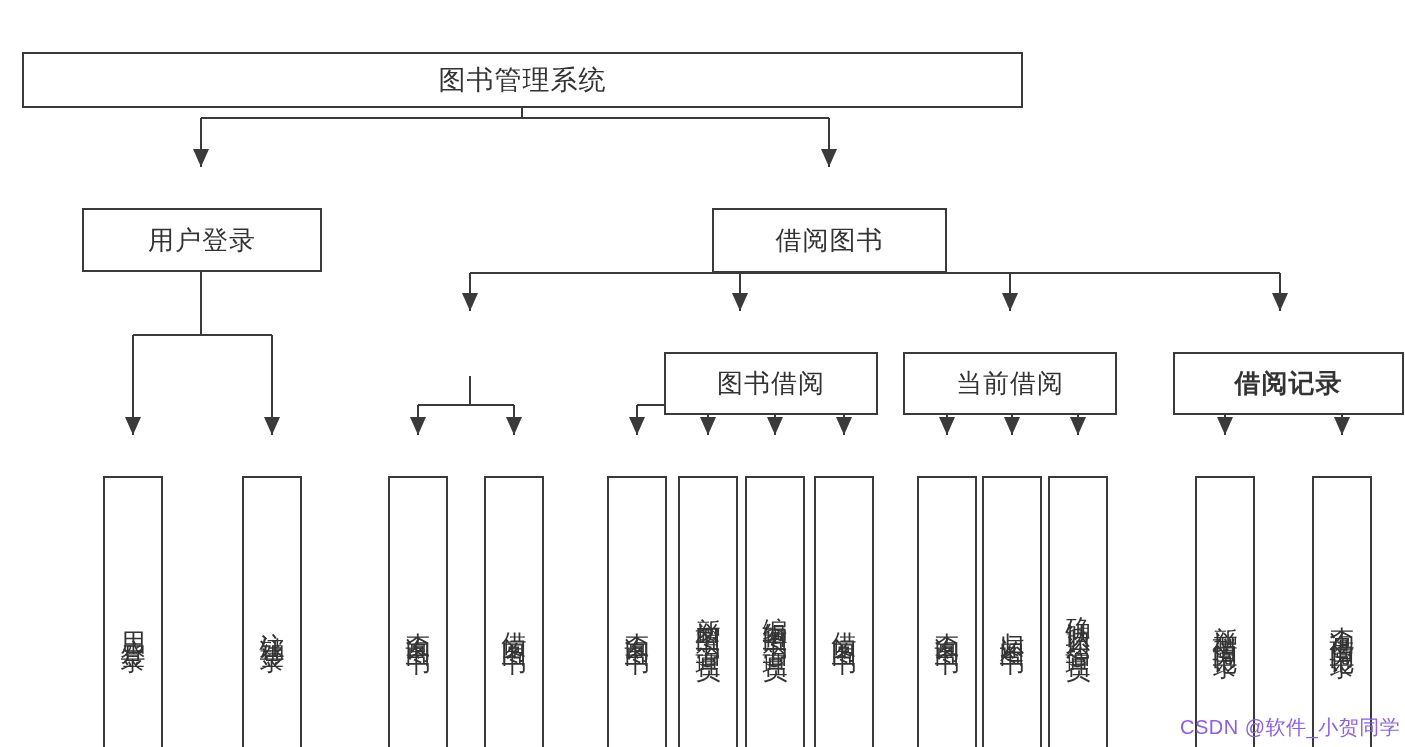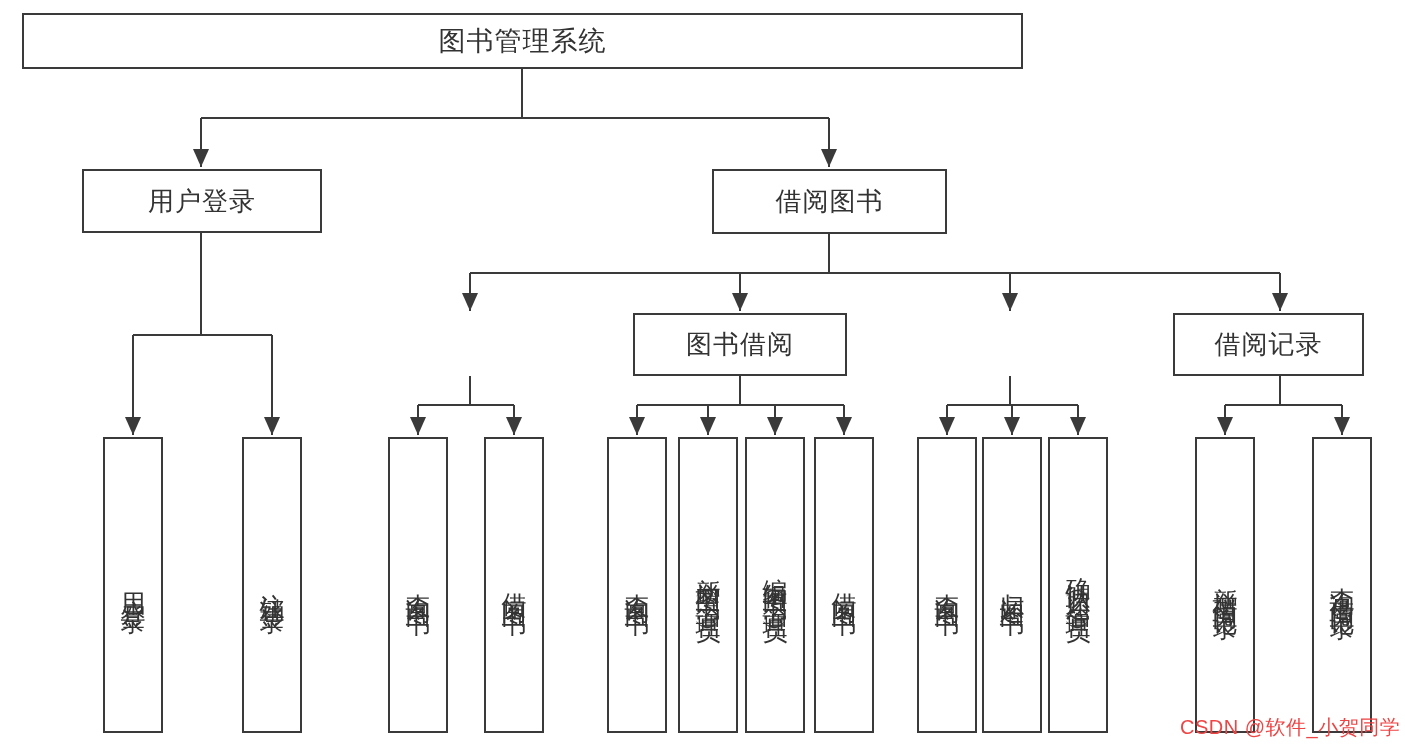--- a/index.html
+++ b/index.html
@@ -22,37 +22,38 @@
   }
   .box {
     position:absolute;
     box-sizing:border-box;
     border:2px solid #3a3a3a;
     background:#ffffff;
     display:flex;
     align-items:center;
     justify-content:center;
     color:#333333;
+    margin-top:39px;
   }
   .hlabel { font-size:26px; letter-spacing:1px; }
   .root .hlabel { font-size:27px; }
   .leaf span {
     writing-mode:vertical-rl;
     text-orientation:mixed;
     font-size:25px;
     letter-spacing:6px;
     line-height:1;
     color:#333333;
   }
   .watermark {
     position:absolute;
     left:1180px;
     top:714px;
     font-size:20px;
-    color:#ef4444;
+    color:#8b5cf6;
     white-space:nowrap;
     z-index:10;
     letter-spacing:0.5px;
   }
 </style>
 </head>
 <body>
 
 <div class="stage">
 
@@ -98,24 +99,27 @@
     <span class="hlabel">图书管理系统</span>
   </div>
 
   <div class="box" style="left:82px; top:169px; width:240px; height:64px;">
     <span class="hlabel">用户登录</span>
   </div>
   <div class="box" style="left:712px; top:169px; width:235px; height:65px;">
     <span class="hlabel">借阅图书</span>
   </div>
 
-  <div class="box" style="left:633px; top:313px; width:214px; height:63px;">
+  <div class="box" style="left:664px; top:313px; width:214px; height:63px;">
     <span class="hlabel">图书借阅</span>
   </div>
-  <div class="box" style="left:1173px; top:313px; width:191px; height:63px;">
+  <div class="box" style="left:903px; top:313px; width:214px; height:63px;">
+    <span class="hlabel">当前借阅</span>
+  </div>
+  <div class="box" style="left:1173px; top:313px; width:231px; height:63px;font-weight:bold;">
     <span class="hlabel">借阅记录</span>
   </div>
 
   <div class="box leaf" style="left:103px; top:437px; width:60px; height:296px;">
     <span>用户登录</span>
   </div>
   <div class="box leaf" style="left:242px; top:437px; width:60px; height:296px;">
     <span>注销登录</span>
   </div>
 

